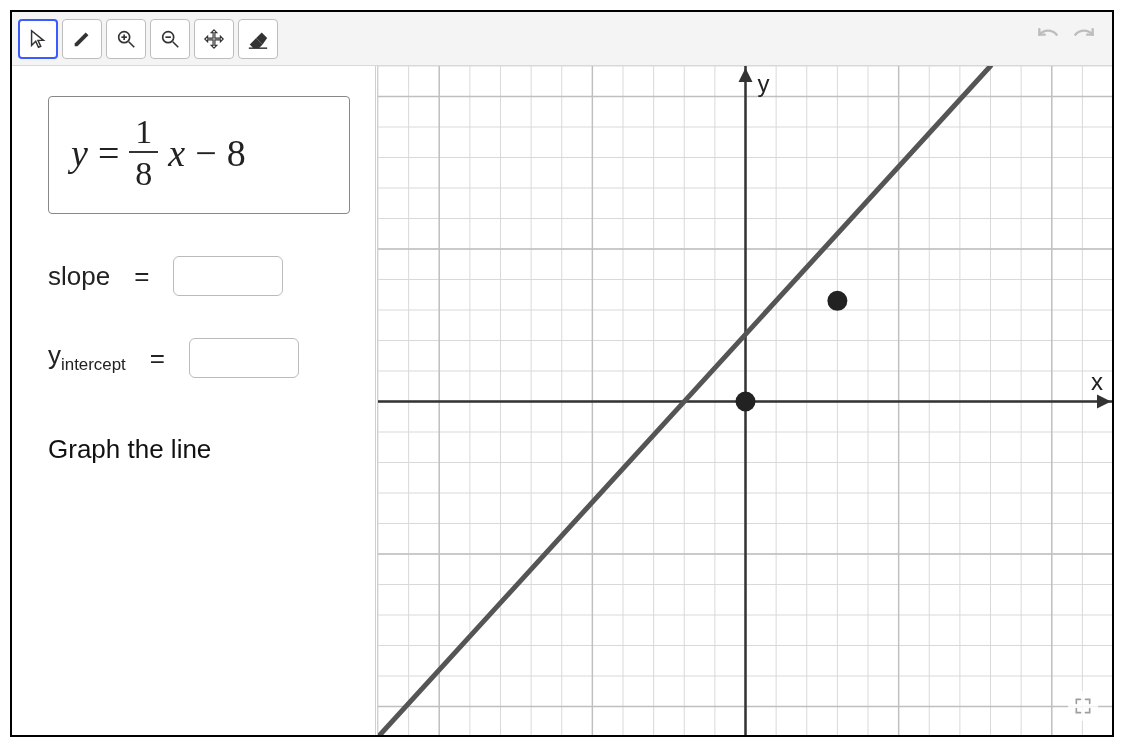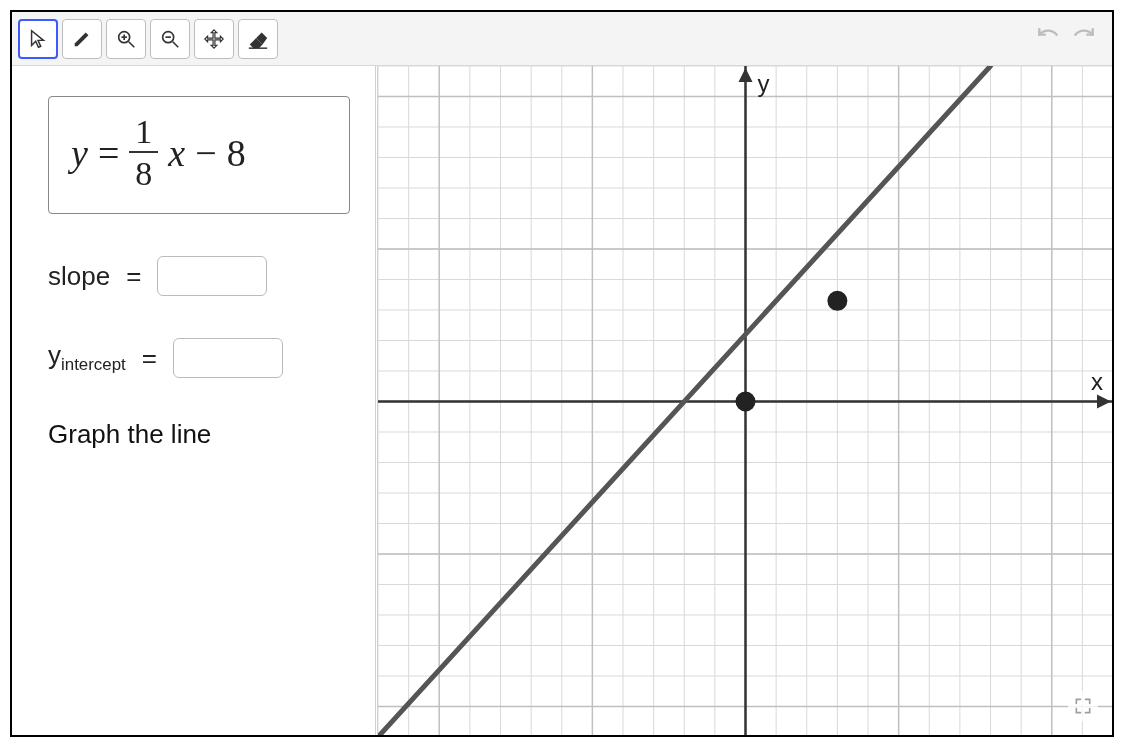--- a/index.html
+++ b/index.html
@@ -89,37 +89,37 @@
   }
   .frac .num{border-bottom:2px solid #333;padding:0 6px 2px;}
   .frac .den{padding-top:4px;}
   .eq-box .var{font-style:italic;}
   .eq-box .op{font-style:normal;}
 
   .row{
     margin-top: 42px;
     display:flex;
     align-items:center;
-    gap:16px;
+    gap:24px;
     font-size:26px;
     color:#222;
   }
   .row .label{ font-family: Arial, Helvetica, sans-serif; }
   .row .sub{ font-size:0.65em; vertical-align:sub;text-align:center;}
   .row input{
     width:110px; height:40px;
     border:1px solid #bbb;
     border-radius:6px;
     font-size:20px;
     padding:4px 8px;
     background:#fff;
   }
 
   .instr{
-    margin-top: 36px;
+    margin-top: 51px;
     font-size:26px;
     line-height:1.6;
     color:#111;
   }
 
   .right{
     flex:1;
     position:relative;
     overflow:hidden;
   }

